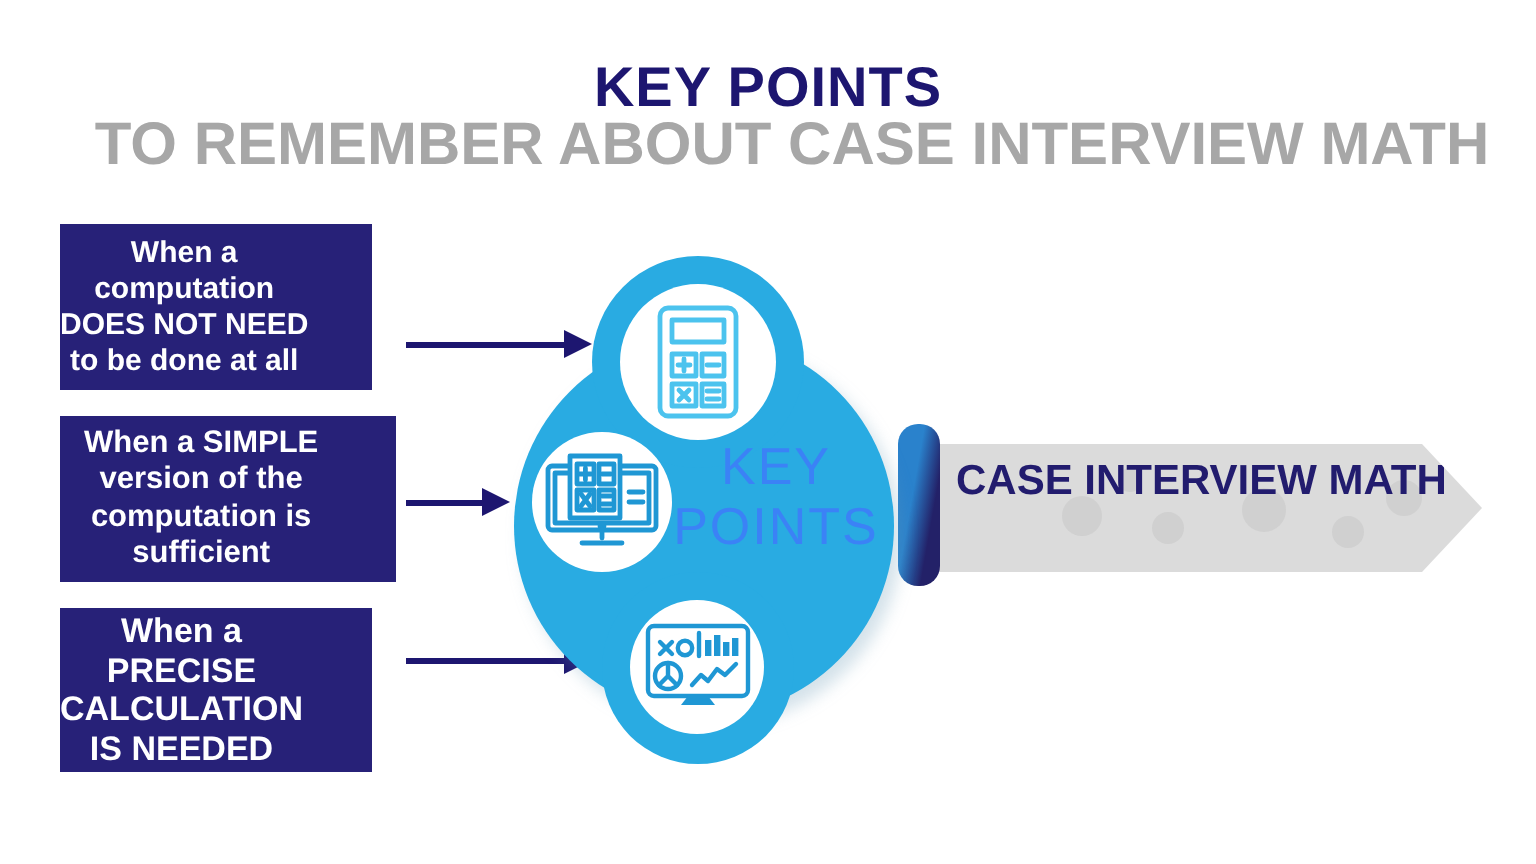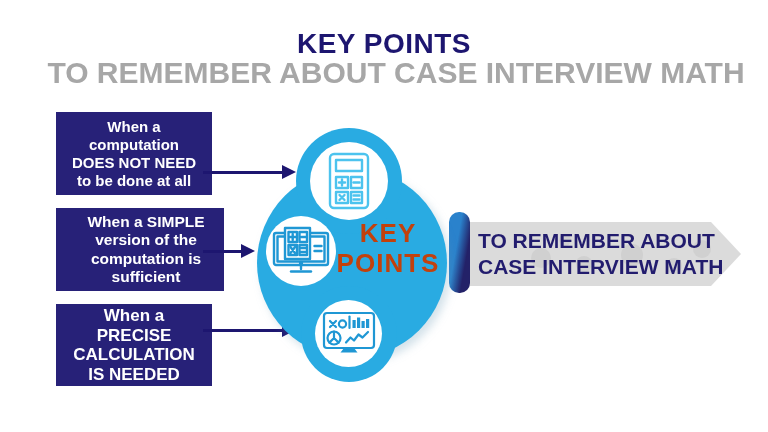--- a/index.html
+++ b/index.html
@@ -13,23 +13,23 @@
     position:absolute; top:28px; left:0; width:768px; text-align:center;
     font-size:28px; font-weight:bold; color:#1d1670; letter-spacing:.5px;
   }
   .subtitle {
     position:absolute; top:56px; left:0; width:768px; text-align:center;
     font-size:30px; font-weight:bold; color:#a7a7a7; letter-spacing:0;padding-left:12px;
   }
 
   
   .reason {
-    position:absolute; left:56px; width:156px; background:#272178;
+    position:absolute; left:30px; width:156px; background:#272178;
     color:#ffffff; font-weight:bold; text-align:center; white-space:pre-line;
-    display:flex; align-items:center; justify-content:center;
+    display:flex; align-items:center; 
   }
   .reason-1 { top:112px; height:83px; font-size:15px;   line-height:18px; }
   .reason-2 { top:208px; height:83px; font-size:15.5px; line-height:18.5px;padding-left:12px; }
   .reason-3 { top:304px; height:82px; font-size:17px;   line-height:19.5px; }
 
   
   .arrow { position:absolute; display:flex; align-items:center; height:14px; }
   .arrow .shaft { flex:1; height:3px; background:#1d1670; }
   .arrow .head {
     width:0; height:0; border-top:7px solid transparent;
@@ -45,21 +45,21 @@
                    filter:drop-shadow(4px 5px 4px rgba(100,150,180,.28)); }
   .top-circle    { left:296px; top:128px; width:106px; height:106px; background:#29abe2; }
   .bottom-circle { left:301px; top:286px; width:96px;  height:96px;  background:#29abe2; }
   .inner { background:#ffffff; display:flex; align-items:center; justify-content:center; }
   .top-inner     { left:310px; top:142px; width:78px; height:78px; }
   .mid-inner     { left:266px; top:216px; width:70px; height:70px; }
   .bottom-inner  { left:315px; top:300px; width:67px; height:67px; }
 
   .key-label {
     position:absolute; left:326px; top:218px; width:124px; text-align:center;
-    color:#c2410c; font-weight:bold; font-size:26px; line-height:30px;
+    color:#3b82f6; font-weight:normal; font-size:26px; line-height:30px;
     letter-spacing:1px;
   }
   .key-label span { display:block; }
 
   
   .pill {
     position:absolute; left:449px; top:212px; width:21px; height:81px;
     border-radius:10px;
     background:linear-gradient(100deg,#2a82cc 0%,#2a82cc 38%,#232168 72%,#232168 100%);
   }
@@ -125,21 +125,20 @@
   </div>
 
   <div class="banner">
     <div class="wm wm1"></div>
     <div class="wm wm2"></div>
     <div class="wm wm3"></div>
     <div class="wm wm4"></div>
     <div class="wm wm5"></div>
     <div class="wm wm6"></div>
     <div class="banner-text">
-      <span>TO REMEMBER ABOUT</span>
       <span>CASE INTERVIEW MATH</span>
     </div>
   </div>
   <div class="pill"></div>
 
   <div class="circle big-circle"></div>
   <div class="circle top-circle"></div>
   <div class="circle bottom-circle"></div>
 
   <div class="circle inner top-inner">

